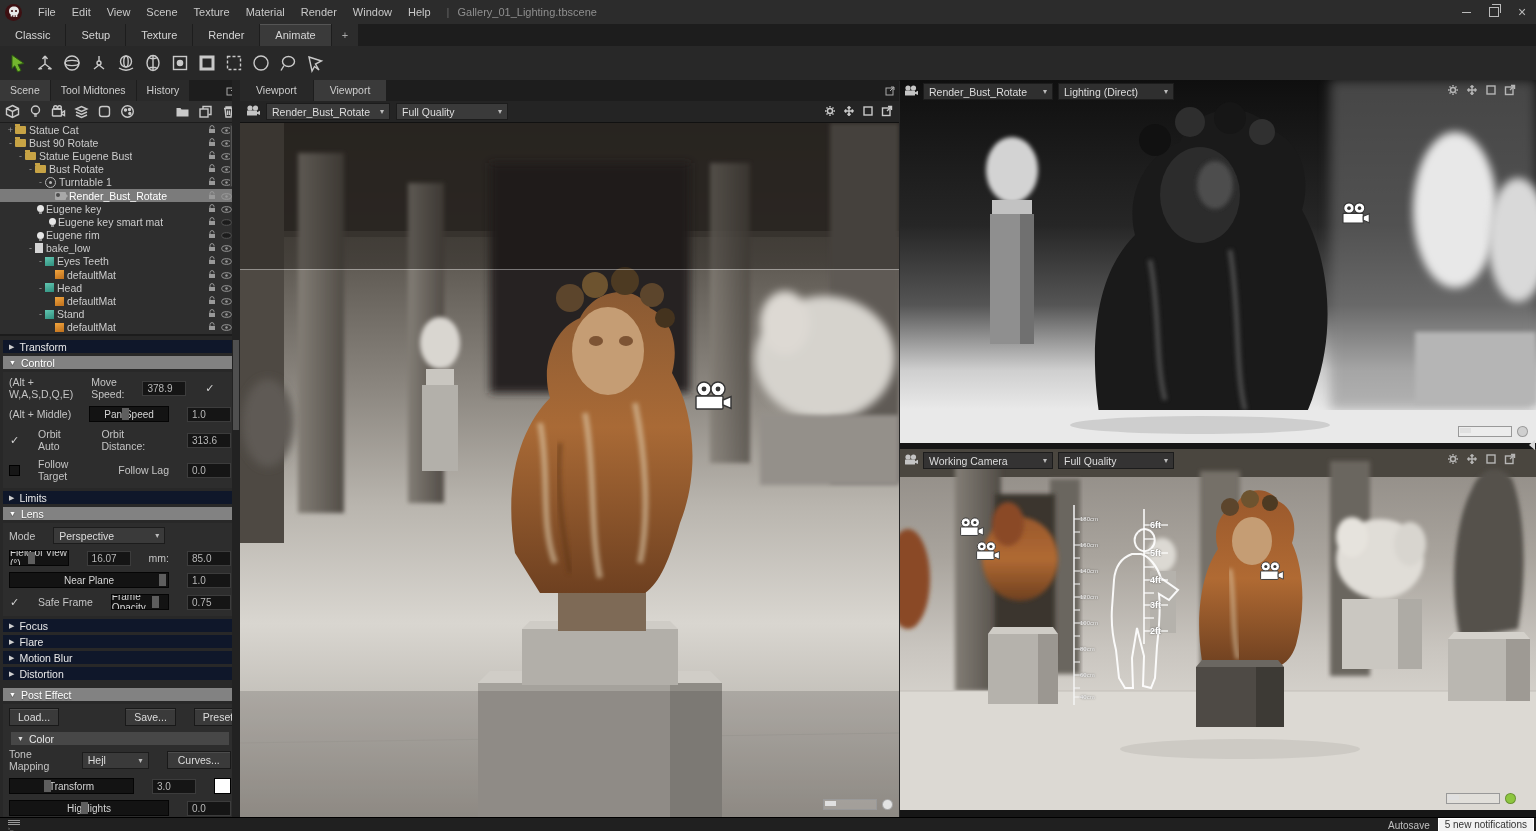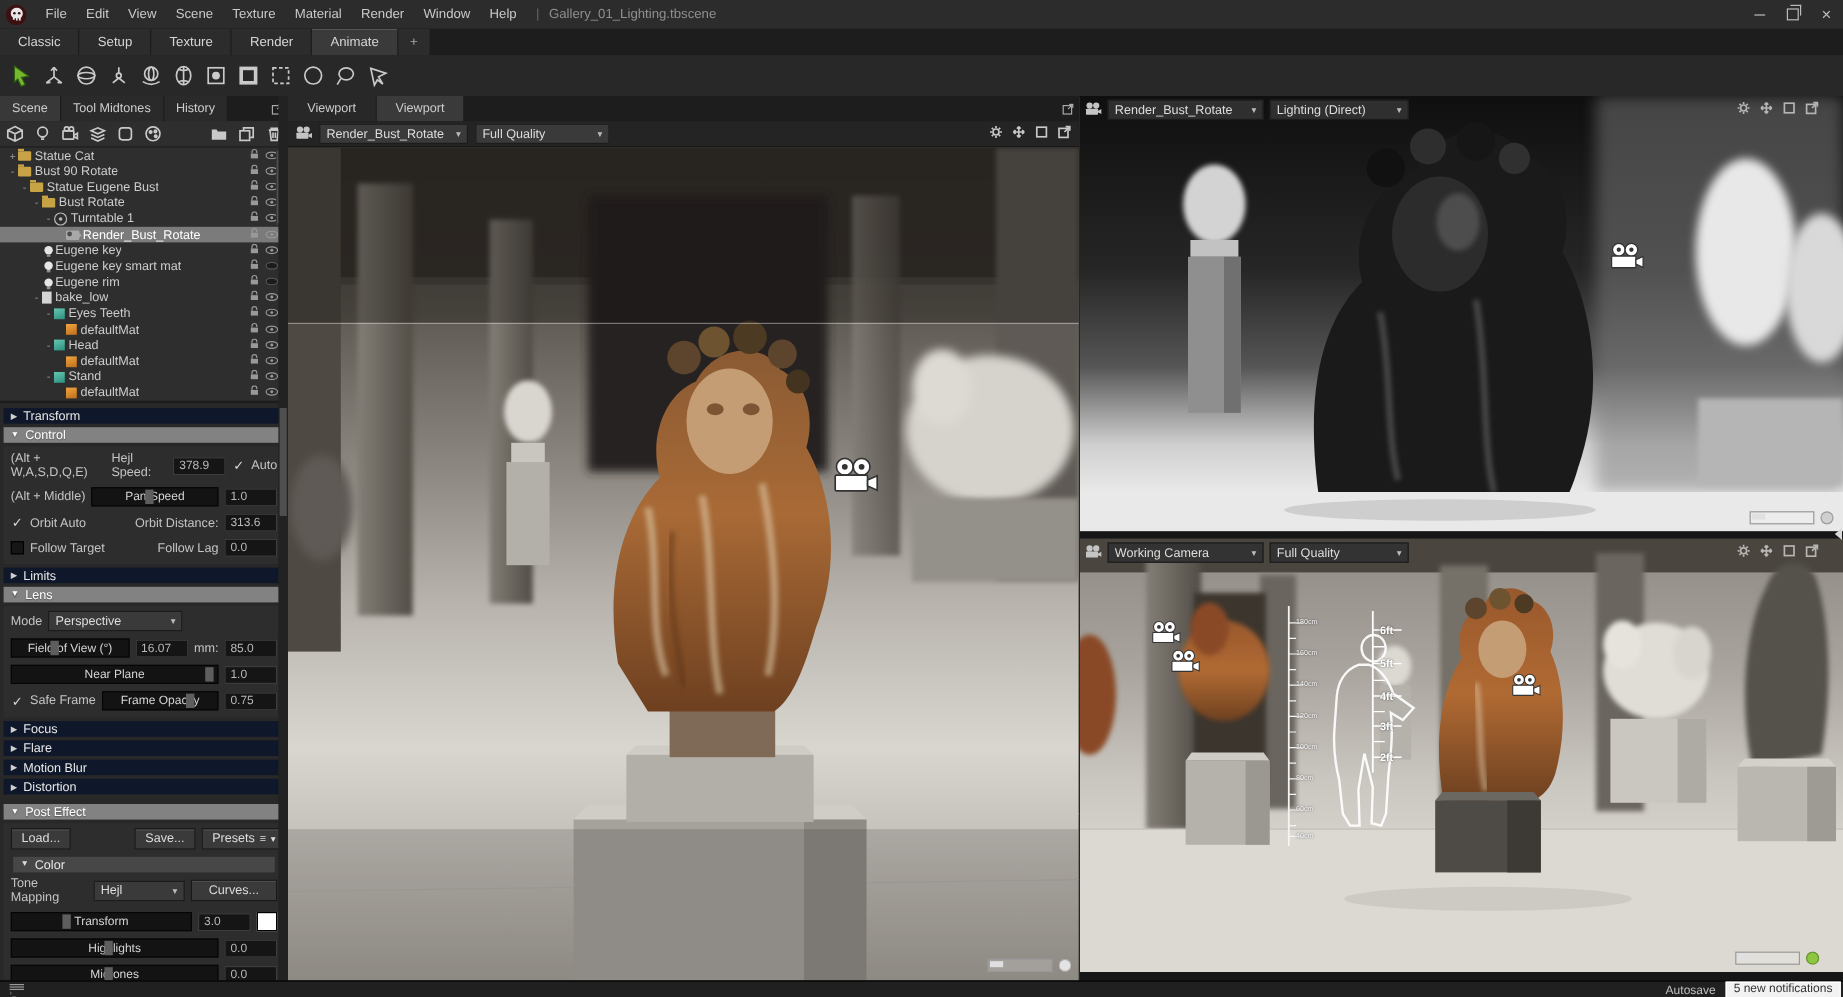--- a/index.html
+++ b/index.html
@@ -57,21 +57,21 @@
   
   #props{flex:1;position:relative;padding:4px 3px 0 3px;overflow:hidden;background:#282828;}
   .sec-h{height:13px;display:flex;align-items:center;gap:5px;padding-left:6px;font-size:10.5px;color:#e8e8e8;margin-bottom:3px;}
   .sec-h.col{background:#0f172a;text-align:center;}
   .sec-h.exp{background:#828282;color:#fff;text-shadow:0 1px 1px rgba(0,0,0,.35);}
   .sec-h.sub{background:#474747;margin:3px 2px;}
   .sec-h.col::before{content:"▶";font-size:7px;color:#cfcfcf;}
   .sec-h.exp::before{content:"▼";font-size:7px;color:#fff;}
   .sec-h.sub::before{content:"▼";font-size:7px;color:#ddd;}
   .sec-body{padding:4px 6px 6px 6px;background:#2d2d2d;margin-bottom:3px;}
-  .prow{display:flex;align-items:center;gap:5px;margin-bottom:6px;font-size:10.5px;color:#c4c4c4;}
+  .prow{display:flex;align-items:center;gap:18px;margin-bottom:6px;font-size:10.5px;color:#c4c4c4;}
   .prow:last-child{margin-bottom:0;}
   .vbox{background:#151515;border:1px solid #3c3c3c;height:13px;line-height:13px;font-size:10px;color:#b8b8b8;padding:0 4px;min-width:34px;flex:none;}
   .slider{position:relative;height:14px;background:#131313;border:1px solid #050505;flex:1;overflow:hidden;}
   .slider .lbl{position:absolute;left:0;right:0;top:0;bottom:0;display:flex;align-items:center;justify-content:center;font-size:10px;color:#d5d5d5;}
   .slider .notch{position:absolute;top:1px;bottom:1px;width:7px;background:#5e5e5e;}
   .check{width:11px;text-align:center;color:#d5d5d5;flex:none;}
   .check::before{content:"✓";font-size:11px;}
   .cbox{width:9px;height:9px;background:#161616;border:1px solid #000;flex:none;}
   .dd{background:#3a3a3a;border:1px solid #1c1c1c;height:15px;display:flex;align-items:center;padding:0 5px;gap:5px;font-size:10.5px;color:#ddd;}
   .dd .arr{margin-left:auto;font-size:8px;color:#bbb;}
@@ -402,21 +402,21 @@
               <span><svg width="8" height="9" viewBox="0 0 8 9">
                   <path d="M2,4 V2.6 a2,2 0 0 1 4,0 V3.4" fill="none" stroke="#999"></path>
                   <rect x="1" y="4" width="6" height="4" fill="#999"></rect>
                 </svg></span>
               <span><svg width="11" height="7" viewBox="0 0 11 7">
                   <ellipse cx="5.5" cy="3.5" rx="4.8" ry="2.8" fill="none" stroke="#9a9a9a"></ellipse>
                   <circle cx="5.5" cy="3.5" r="1.2" fill="#9a9a9a"></circle>
                 </svg></span>
             </span>
           </div>
-          <div class="tree-row" style="padding-left: 26px;">
+          <div class="tree-row" style="padding-left: 38px;">
             <span class="tree-exp"></span>
             <span class="tree-ic ti-light"></span>
             <span class="tree-label">Eugene key smart mat</span>
             <span class="tree-right">
               <span><svg width="8" height="9" viewBox="0 0 8 9">
                   <path d="M2,4 V2.6 a2,2 0 0 1 4,0 V3.4" fill="none" stroke="#999"></path>
                   <rect x="1" y="4" width="6" height="4" fill="#999"></rect>
                 </svg></span>
               <span><svg width="11" height="7" viewBox="0 0 11 7">
                   <ellipse cx="5.5" cy="3.5" rx="4.8" ry="2.8" fill="#1c1c1c" stroke="#555"></ellipse>
@@ -548,21 +548,21 @@
         <div class="sec-h col">
             <span>Transform</span>
           </div>
 
         <div class="sec-h exp">
             <span>Control</span>
           </div>
         <div class="sec-body">
           <div class="prow">
             <span>(Alt + W,A,S,D,Q,E)</span>
-            <span style="margin-left:auto;">Hejl Speed:</span>
+            <span style="margin-left:auto;">Move Speed:</span>
             <span class="vbox">378.9</span>
             <span class="check"></span>
             <span>Auto</span>
           </div>
           <div class="prow">
             <span>(Alt + Middle)</span>
             <span class="slider">
                 <span class="lbl">Pan Speed</span>
                 <span class="notch" style="left: calc(45% - 3px);"></span>
               </span>

